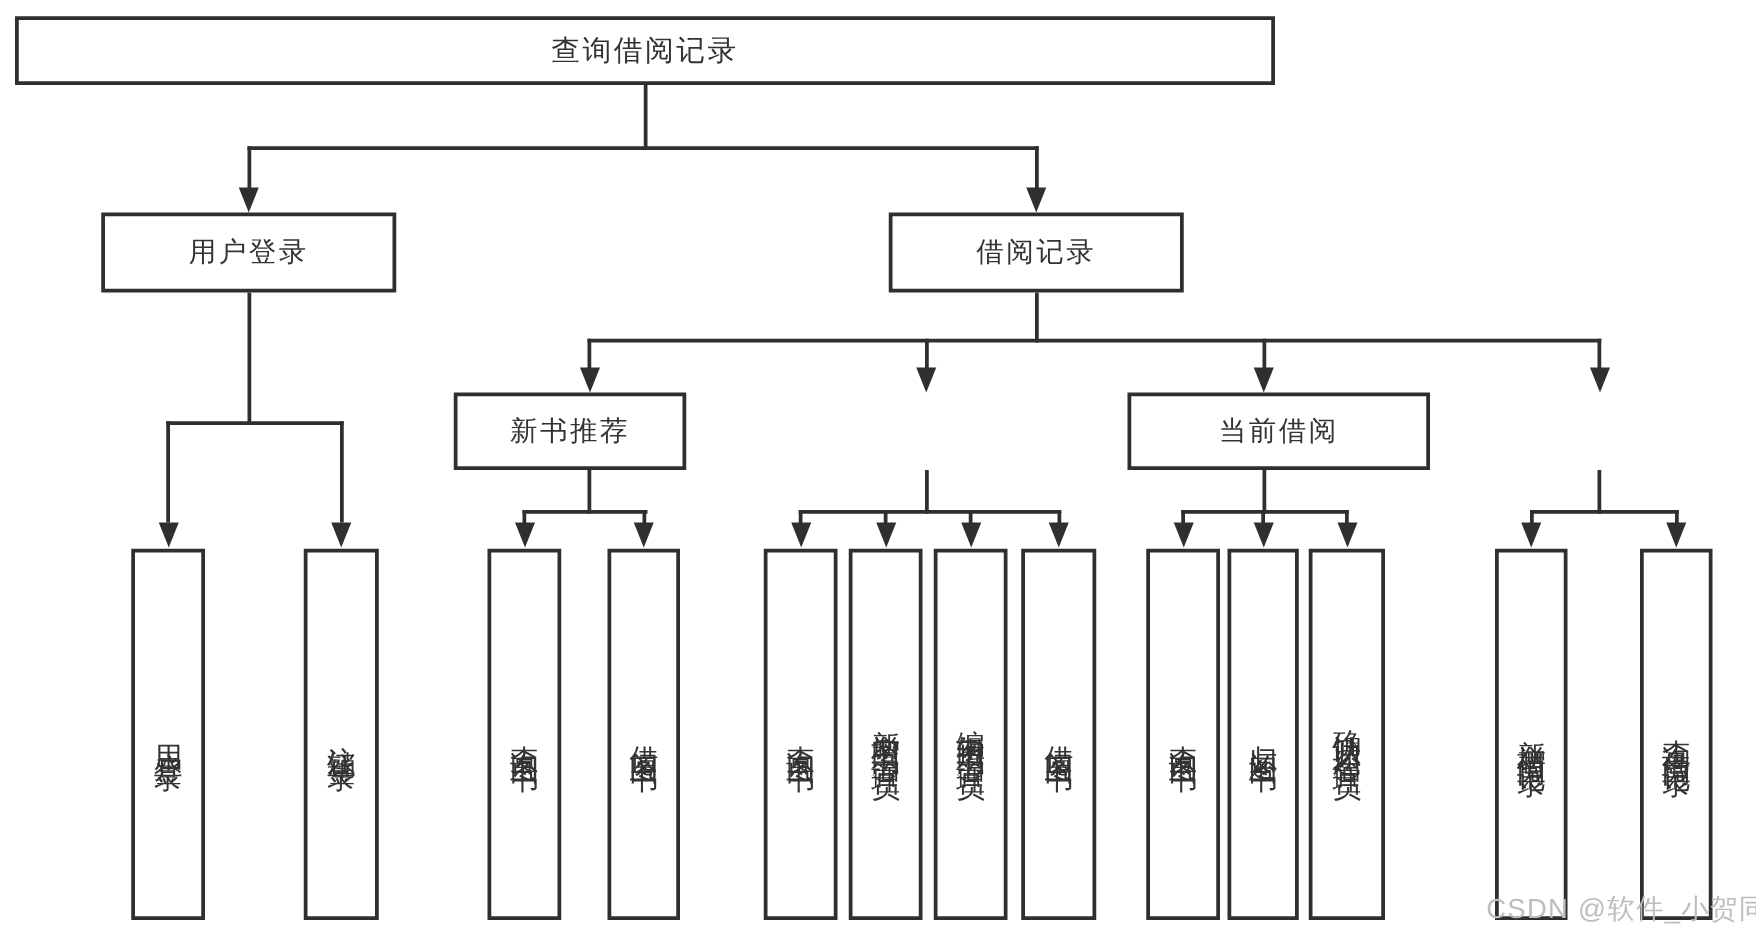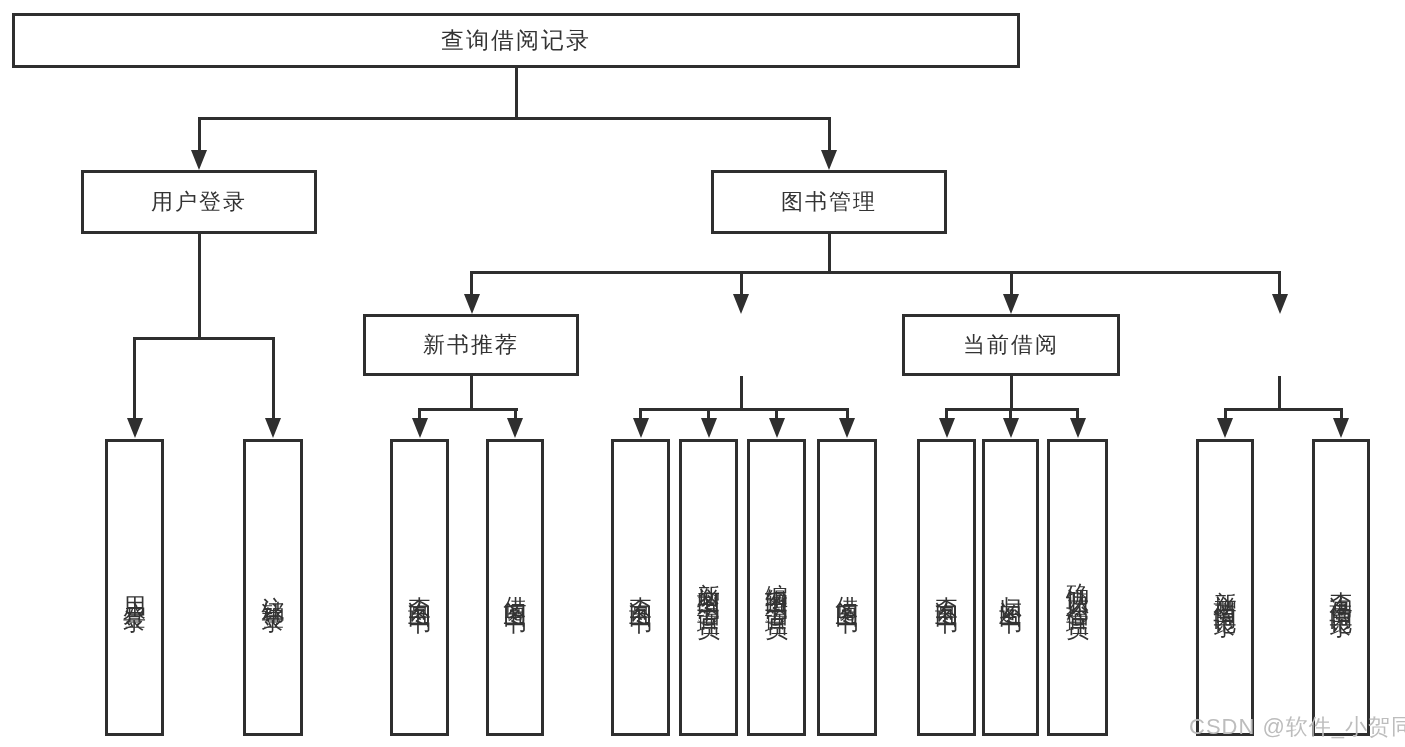--- a/index.html
+++ b/index.html
@@ -61,27 +61,27 @@
 <div id="canvas">
 
   <div class="box hbox rootbox" style="left:12px; top:13px; width:1008px; height:55px;">
     <span>查询借阅记录</span>
   </div>
 
   <div class="box hbox" style="left:81px; top:170px; width:236px; height:64px;">
     <span>用户登录</span>
   </div>
   <div class="box hbox" style="left:711px; top:170px; width:236px; height:64px;">
-    <span>图书管理</span>
+    <span>借阅记录</span>
   </div>
 
-  <div class="box hbox" style="left:363px; top:314px; width:216px; height:62px;">
+  <div class="box hbox" style="left:363px; top:314px; width:186px; height:62px;">
     <span>新书推荐</span>
   </div>
-  <div class="box hbox" style="left:902px; top:314px; width:218px; height:62px;">
+  <div class="box hbox" style="left:902px; top:314px; width:242px; height:62px;">
     <span>当前借阅</span>
   </div>
 
   <div class="box leaf" style="left:105px; top:439px; width:59px; height:297px;">
     <span>用户登录</span>
   </div>
   <div class="box leaf" style="left:243px; top:439px; width:60px; height:297px;">
     <span>注销登录</span>
   </div>
 

